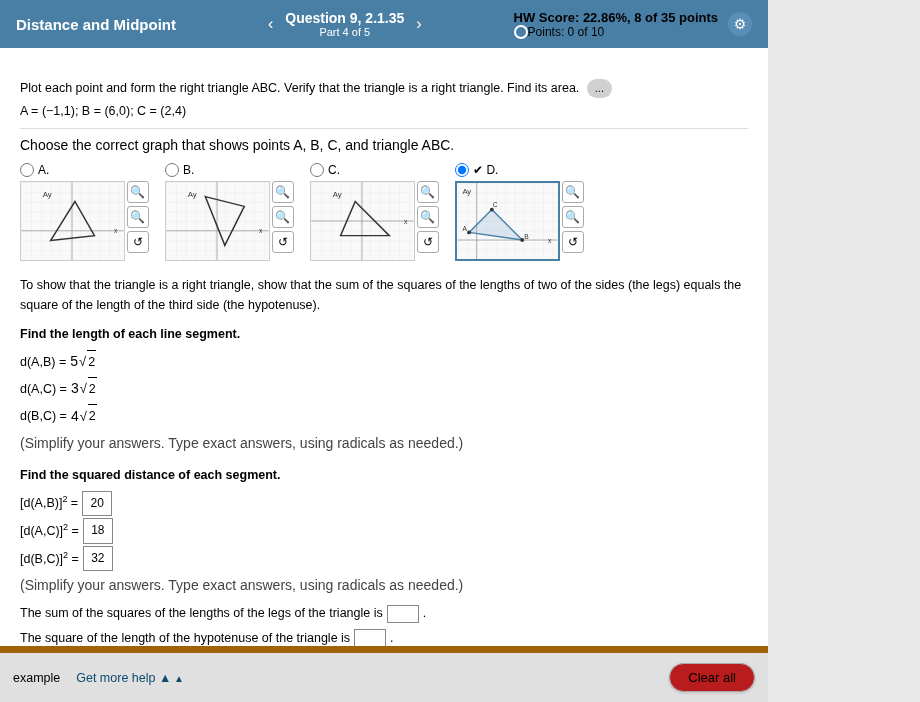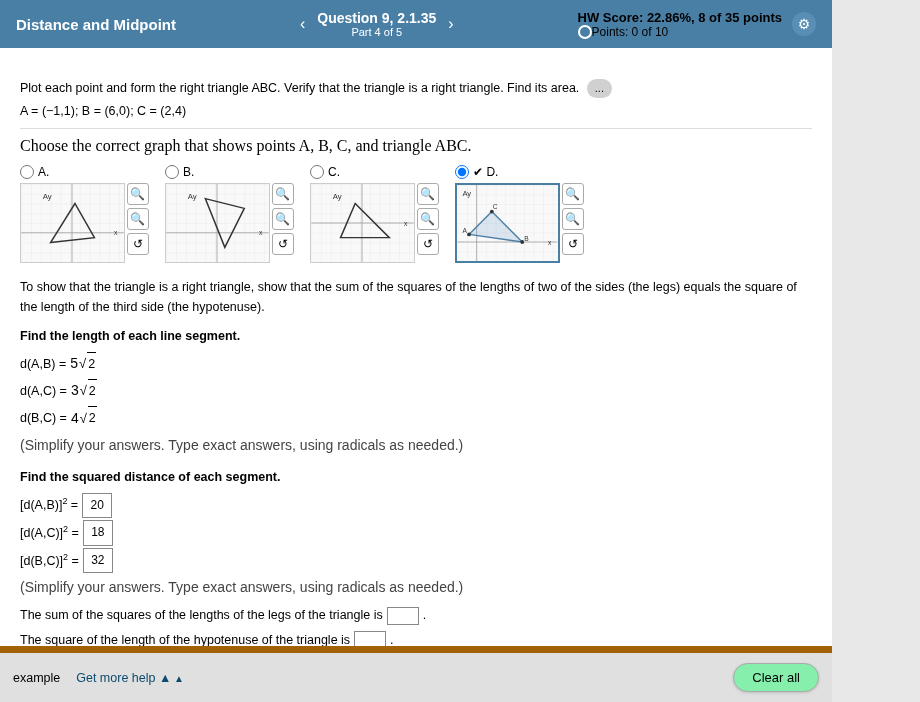--- a/index.html
+++ b/index.html
@@ -5,21 +5,21 @@
     * { box-sizing: border-box; margin: 0; padding: 0; }
     body {
       font-family: Arial, sans-serif;
       font-size: 13px;
       background: #e8e8e8;
       width: 920px;
       height: 702px;
       overflow: hidden;
     }
     .app-container {
-      width: 832px;
+      width: 768px;
       height: 702px;
       display: flex;
       flex-direction: column;
       background: #f0f0f0;
       justify-content: center;
     }
     
     .header {
       background: #4a7fa5;
       color: white;
@@ -114,23 +114,22 @@
       font-size: 11px;
       cursor: pointer;
       margin-left: 4px;
     }
     .divider {
       border: none;
       border-top: 1px solid #ddd;
       margin: 8px 0;
     }
     .choose-label {
-      font-size: 16px;
+      font-size: 14px;
       margin-bottom: 10px;
-      font-family: Liberation Serif, serif;
     }
     
     .graph-choices {
       display: flex;
       gap: 16px;
       margin-bottom: 14px;
       align-items: flex-start;
     }
     .graph-option {
       display: flex;
@@ -251,21 +250,21 @@
     .get-more-help {
       color: #0c4a6e;
       cursor: pointer;
       font-size: 12.5px;
     }
     .get-more-help::after {
       content: ' ▲';
       font-size: 10px;
     }
     .clear-all-btn {
-      background: #86efac;
+      background: #b91c1c;
       border: 1px solid #aaa;
       border-radius: 16px;
       padding: 6px 18px;
       font-size: 13px;
       cursor: pointer;
       box-shadow: 0 1px 3px rgba(0,0,0,0.15);
     }
     
     .radical {
       display: inline-flex;

